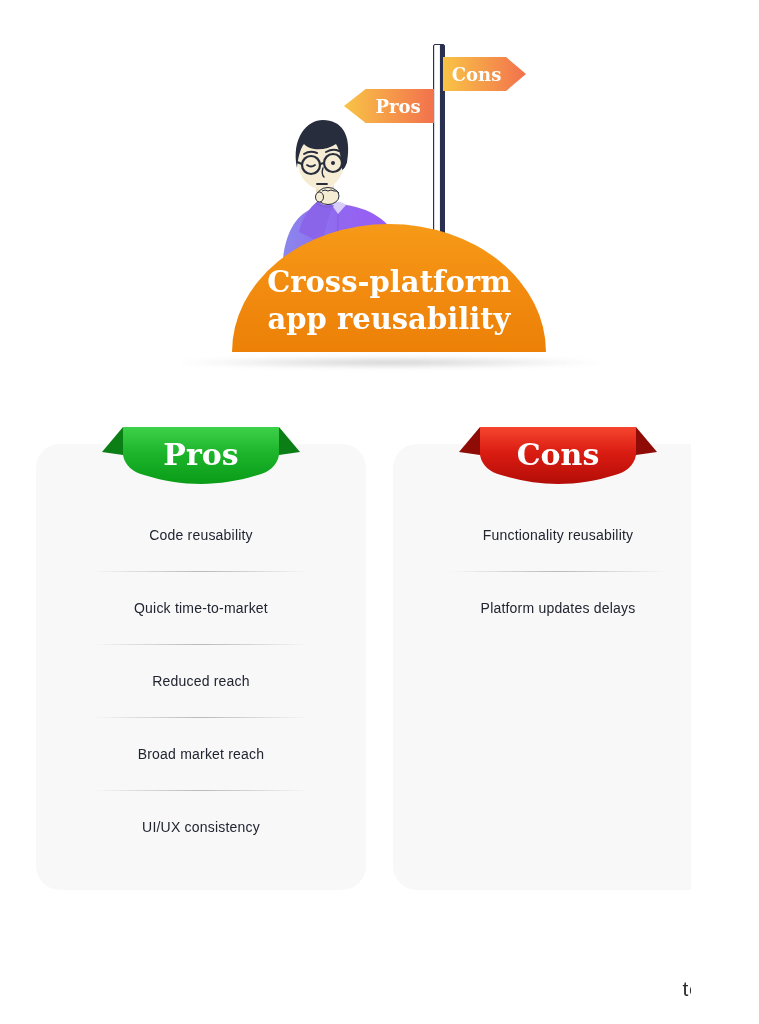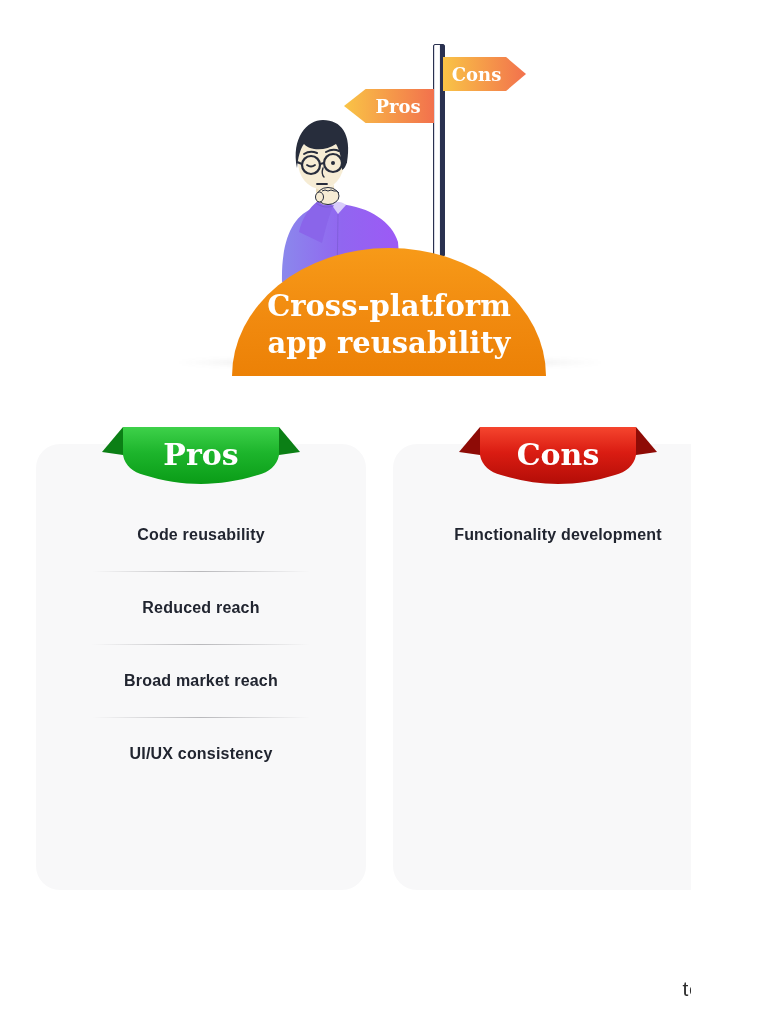--- a/index.html
+++ b/index.html
@@ -25,21 +25,21 @@
     clip-path:polygon(24% 0,100% 0,100% 100%,24% 100%,0 50%);}
   
   .person{position:absolute;left:276px;top:110px;width:136px;height:176px;}
   
   .ground-shadow{
     position:absolute;left:90px;top:354px;width:600px;height:17px;
     background:radial-gradient(ellipse 50% 50% at 50% 50%,rgba(70,70,70,.25),rgba(70,70,70,0) 72%);
     filter:blur(2px);
   }
   .dome{
-    position:absolute;left:232px;top:248px;width:314px;height:128px;
+    position:absolute;left:232px;top:224px;width:314px;height:128px;
     border-radius:157px 157px 0 0 / 128px 128px 0 0;
     background:linear-gradient(180deg,#f79a18 0%,#f18a0f 55%,#ec8106 100%);
     display:flex;flex-direction:column;align-items:center;justify-content:flex-end;
     padding-bottom:14px;box-sizing:border-box;
   }
   .dome-title{
     color:#ffffff;text-align:center;
     font-family:"DejaVu Serif","Liberation Serif",serif;
     font-weight:bold;font-size:29px;line-height:37px;
   }
@@ -55,21 +55,21 @@
   .ribbon-cons{left:-100px;margin-left:50%;}
   .ribbon text{
     font-family:"DejaVu Serif","Liberation Serif",serif;
     font-weight:bold;font-size:30px;fill:#ffffff;
   }
   .items{
     list-style:none;margin:0;padding:54px 0 0 0;
   }
   .items li{
     position:relative;height:73px;display:flex;align-items:center;justify-content:center;
-    color:#212530;font-size:16px;letter-spacing:.2px;font-weight:bold;
+    color:#212530;font-size:14px;letter-spacing:.2px;
   }
   .items li + li::before{
     content:"";position:absolute;top:0;left:17%;width:66%;height:1px;
     background:linear-gradient(90deg,rgba(190,190,190,0),#b9b9bc 50%,rgba(190,190,190,0));
   }
   
   .brand{
     position:absolute;left:677px;top:978px;width:76px;text-align:center;
   }
   .brand-name{
@@ -157,20 +157,21 @@
           <stop offset="1" stop-color="#0a9c17"></stop>
         </linearGradient>
       </defs>
       <path d="M22,3 L1,28 L22,31 Z" fill="#0b7f15"></path>
       <path d="M178,3 L199,28 L178,31 Z" fill="#0b7f15"></path>
       <path d="M22,3 L178,3 L178,31 C176,42 168,48 157,51 C119,63 81,63 43,51 C32,48 24,42 22,31 Z" fill="url(#gradGreen)"></path>
       <text x="100" y="41" text-anchor="middle">Pros</text>
     </svg>
     <ul class="items">
       <li>Code reusability</li>
+      <li>Quick time-to-market</li>
       <li>Reduced reach</li>
       <li>Broad market reach</li>
       <li>UI/UX consistency</li>
     </ul>
   </div>
 
   <div class="card card-cons">
     <svg class="ribbon ribbon-cons" viewBox="0 0 200 66" aria-hidden="true">
       <defs>
         <linearGradient id="gradRed" x1="0" y1="0" x2="0" y2="1">
@@ -178,21 +179,22 @@
           <stop offset="0.45" stop-color="#da1c12"></stop>
           <stop offset="1" stop-color="#b30d07"></stop>
         </linearGradient>
       </defs>
       <path d="M22,3 L1,28 L22,31 Z" fill="#8e0b06"></path>
       <path d="M178,3 L199,28 L178,31 Z" fill="#8e0b06"></path>
       <path d="M22,3 L178,3 L178,31 C176,42 168,48 157,51 C119,63 81,63 43,51 C32,48 24,42 22,31 Z" fill="url(#gradRed)"></path>
       <text x="100" y="41" text-anchor="middle">Cons</text>
     </svg>
     <ul class="items">
-      <li>Functionality development</li>
+      <li>Functionality reusability</li>
+      <li>Platform updates delays</li>
     </ul>
   </div>
 
   <div class="brand">
     <div class="brand-name">techuz</div>
     <div class="brand-tagline">delivering promises</div>
   </div>
 
 </div>
 

